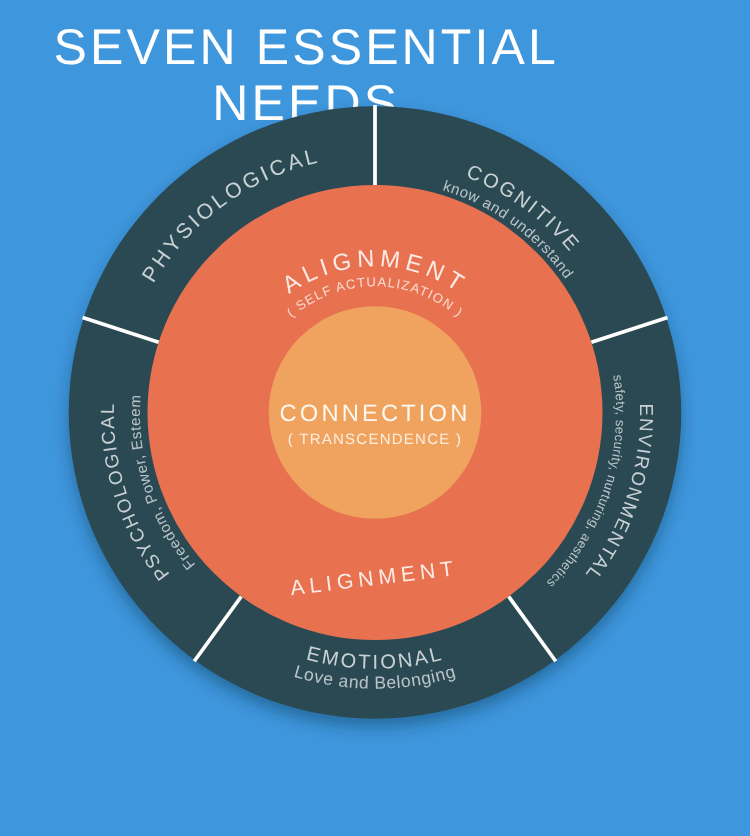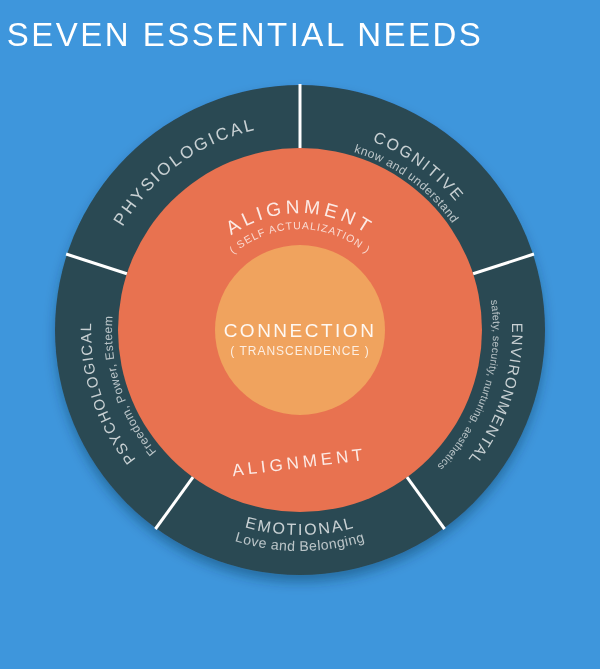--- a/index.html
+++ b/index.html
@@ -17,21 +17,21 @@
     height: 669px;
   }
   .title {
     position: absolute;
     top: 16px;
     left: 0;
     width: 490px;
     text-align: center;
     margin: 0;
     color: #ffffff;
-    font-size: 33px;
+    font-size: 40px;
     font-weight: 100;
     letter-spacing: 2.5px;
     font-family: "Liberation Sans", sans-serif;
   }
   svg.diagram {
     position: absolute;
     top: 0;
     left: 0;
   }
   svg.diagram text, svg.diagram textPath {

